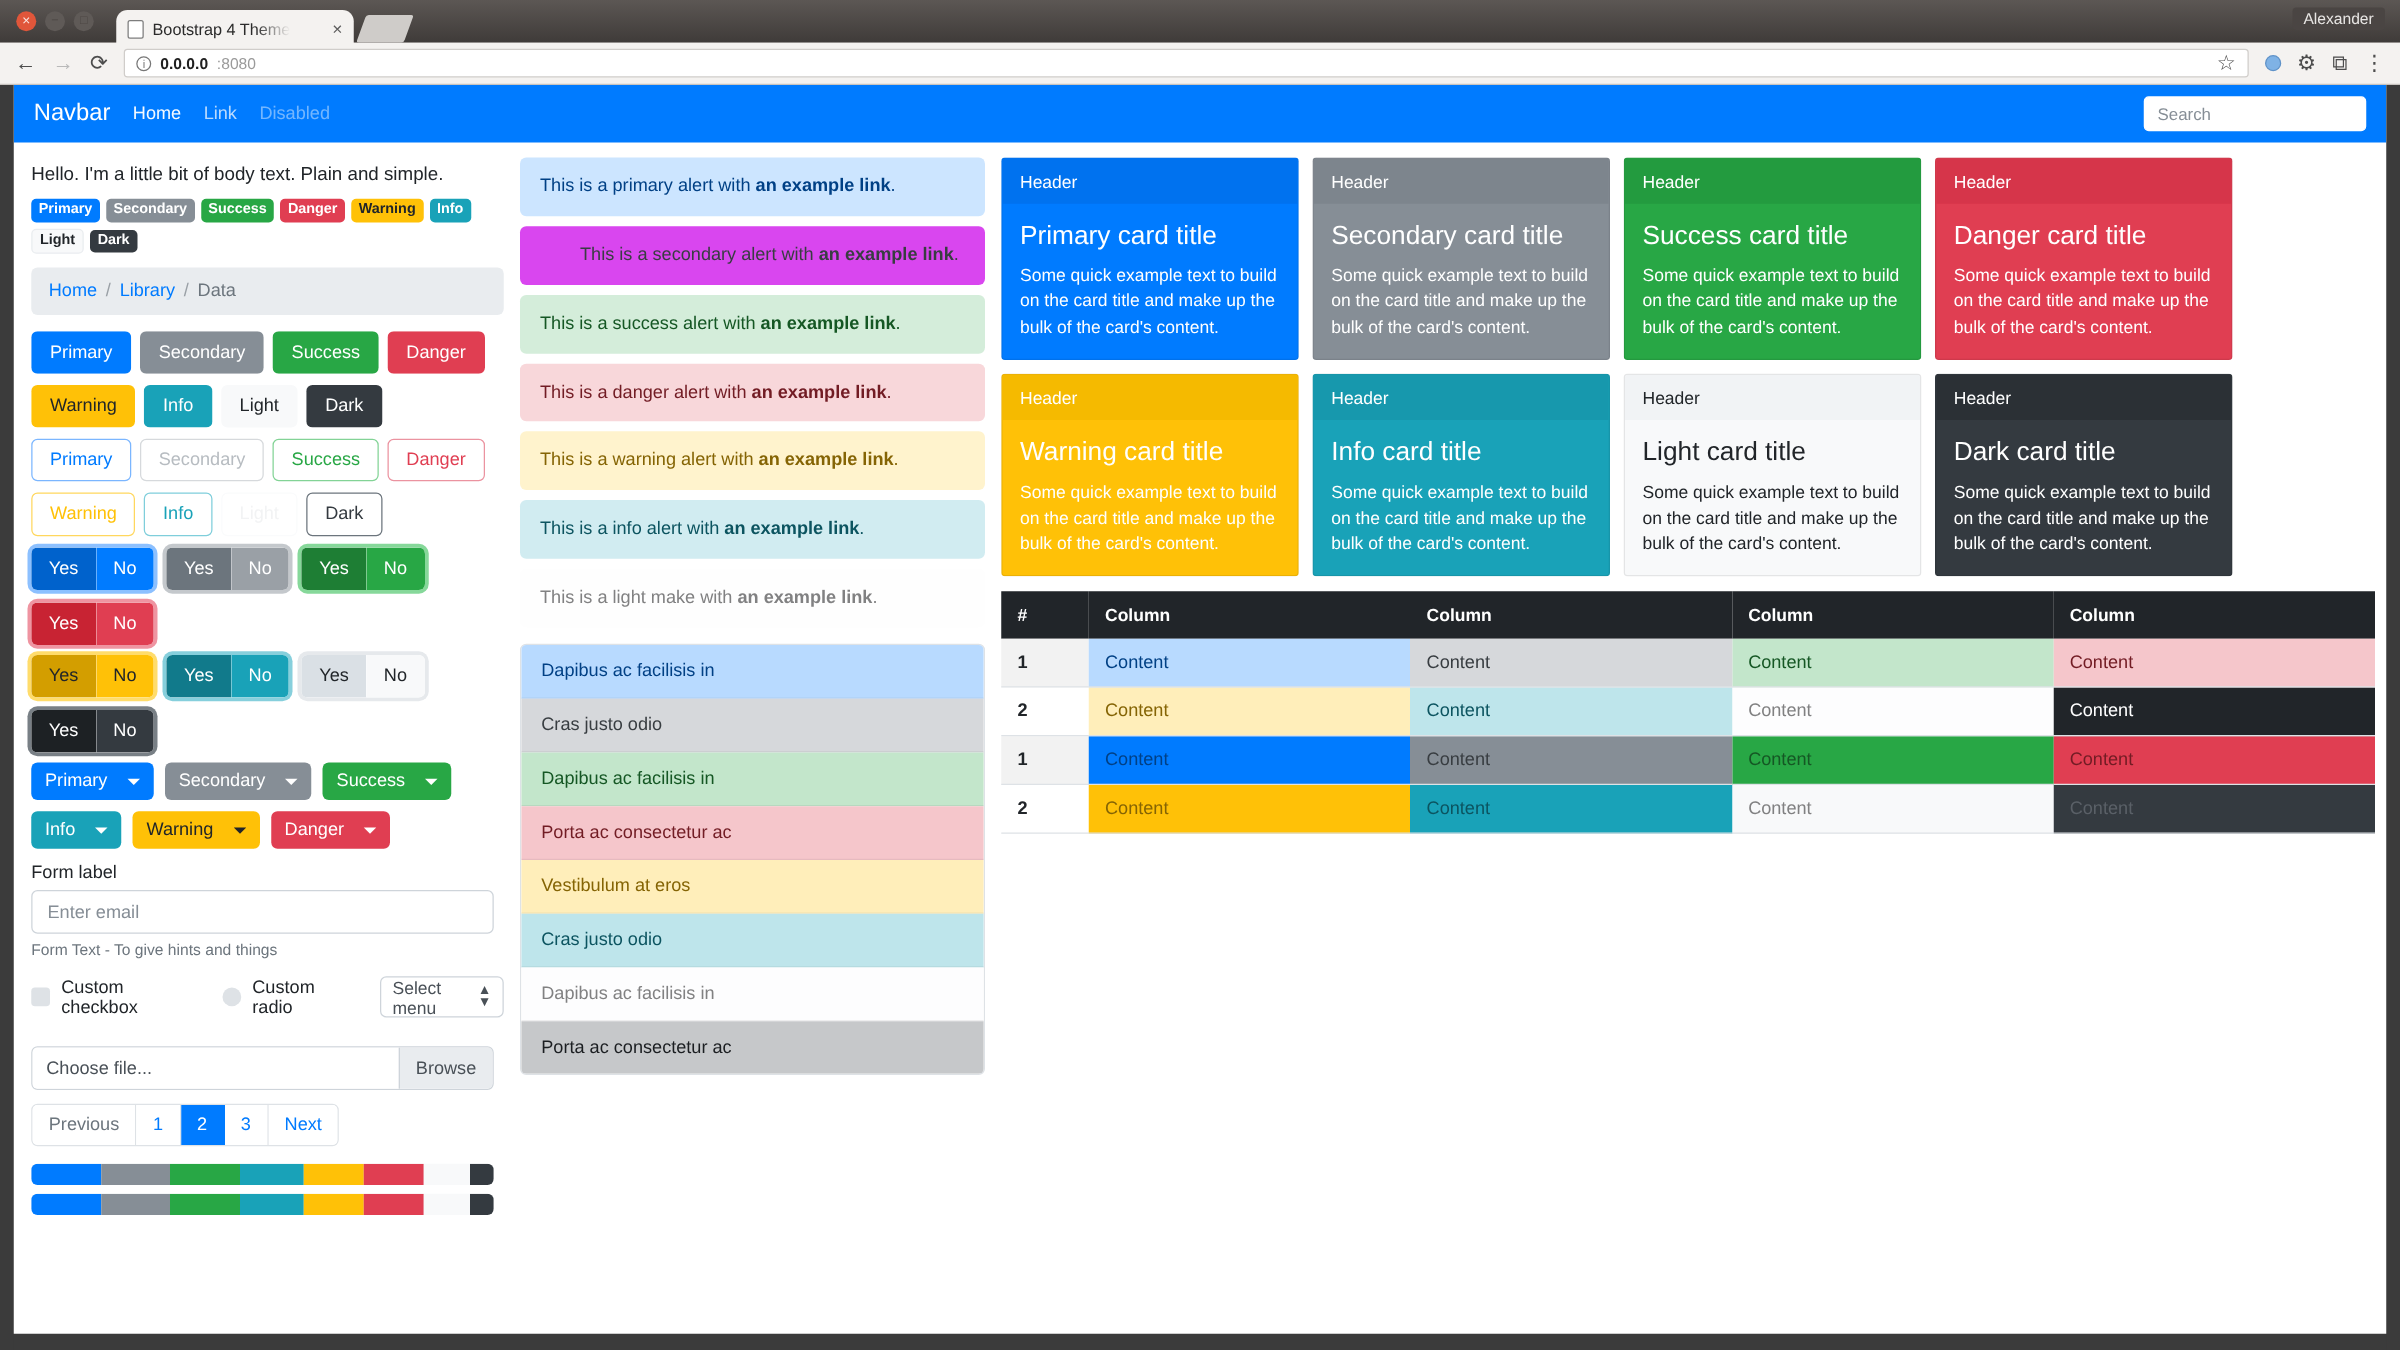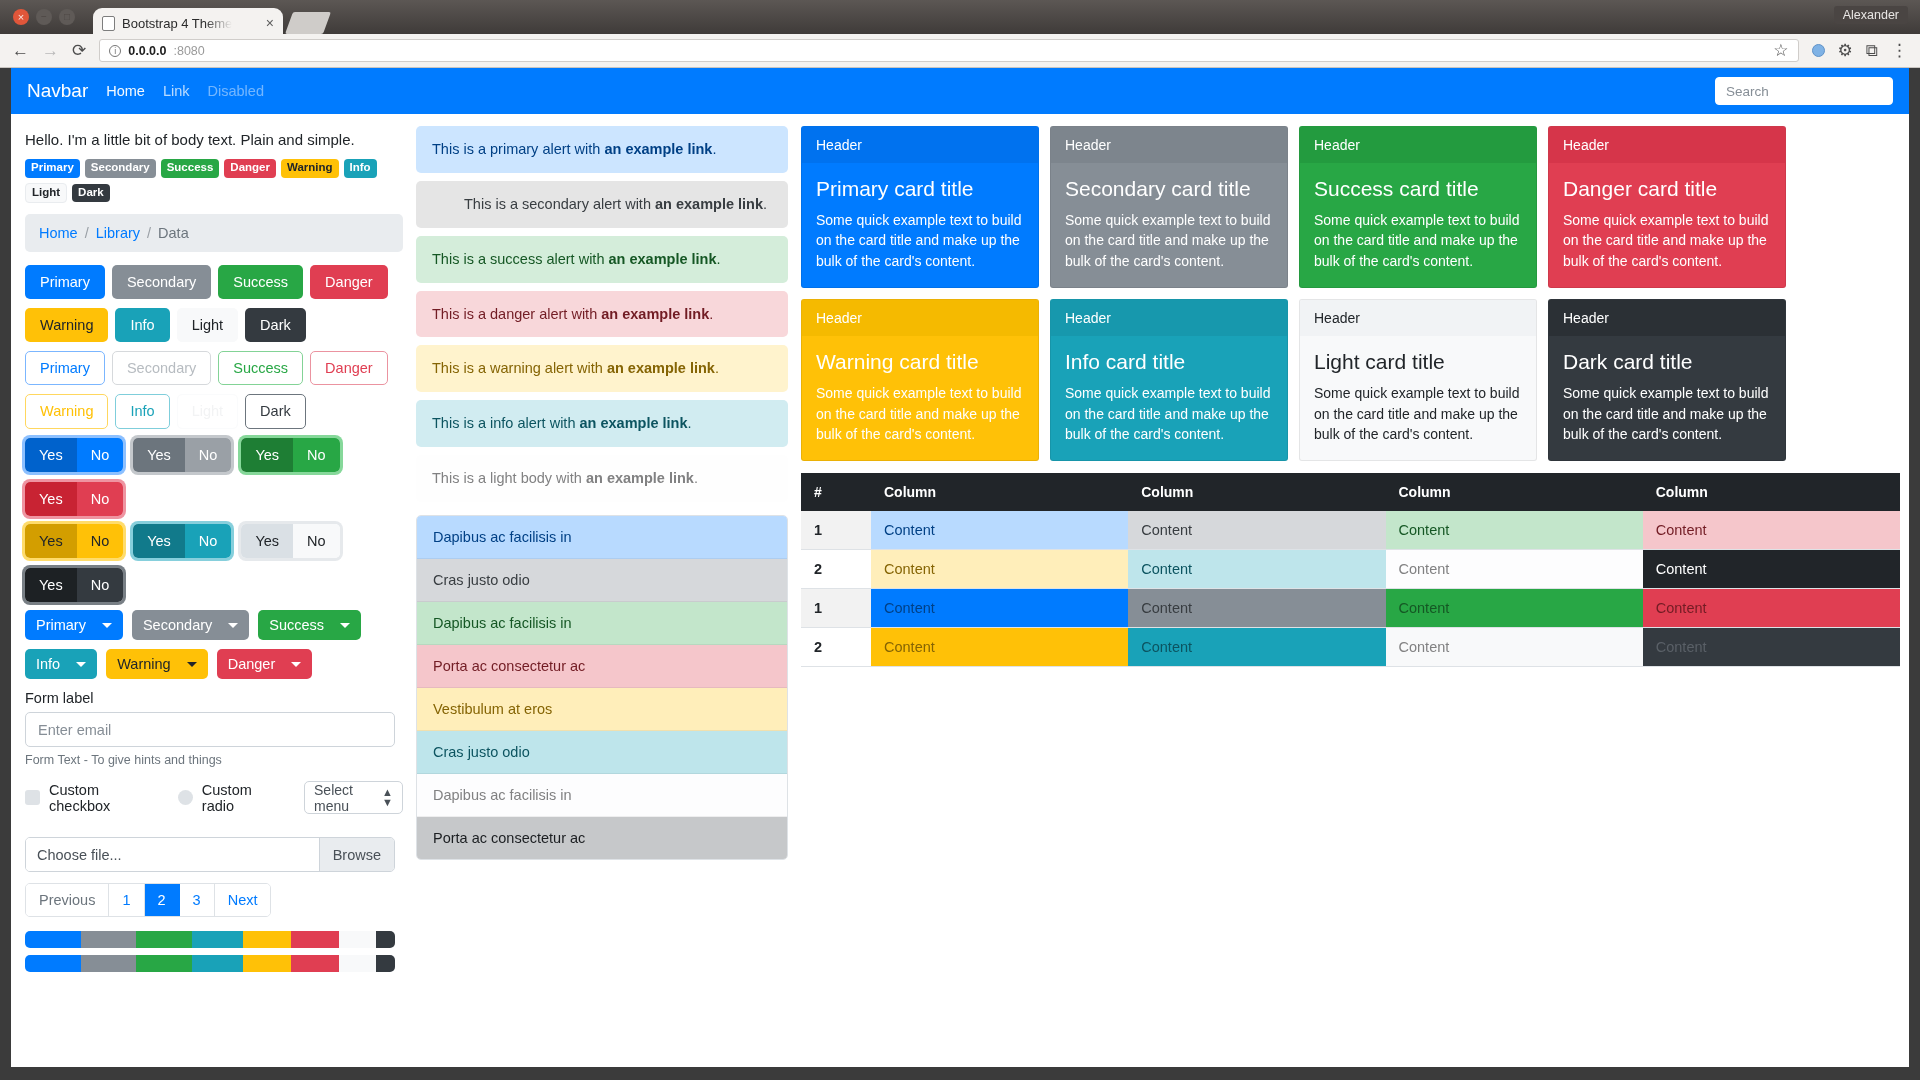--- a/index.html
+++ b/index.html
@@ -376,26 +376,26 @@
             <div class="pseg striped" style="background: rgb(255, 193, 7); width: 13%;"></div>
             <div class="pseg striped" style="background: rgb(224, 62, 82); width: 13%;"></div>
             <div class="pseg striped" style="background: rgb(248, 249, 250); width: 10%;"></div>
             <div class="pseg striped" style="background: rgb(52, 58, 64); width: 5%;"></div>
           </div>
       </div>
 
       <div class="col col-mid">
         <div id="alerts">
             <div class="alert" style="background: rgb(204, 229, 255); color: rgb(0, 64, 133);"><span>This is a primary alert with </span><b>an example link</b><span>.</span></div>
-            <div class="alert" style="background: #e5e5e5; color: rgb(56, 61, 65); padding-left: 48px;"><span>This is a secondary alert with </span><b>an example link</b><span>.</span></div>
+            <div class="alert" style="background: #d946ef; color: rgb(56, 61, 65); padding-left: 48px;"><span>This is a secondary alert with </span><b>an example link</b><span>.</span></div>
             <div class="alert" style="background: rgb(212, 237, 218); color: rgb(21, 87, 36);"><span>This is a success alert with </span><b>an example link</b><span>.</span></div>
             <div class="alert" style="background: rgb(248, 215, 218); color: rgb(114, 28, 36);"><span>This is a danger alert with </span><b>an example link</b><span>.</span></div>
             <div class="alert" style="background: rgb(255, 243, 205); color: rgb(133, 100, 4);"><span>This is a warning alert with </span><b>an example link</b><span>.</span></div>
             <div class="alert" style="background: rgb(209, 236, 241); color: rgb(12, 84, 96);"><span>This is a info alert with </span><b>an example link</b><span>.</span></div>
-            <div class="alert" style="background: rgb(254, 254, 254); color: rgb(129, 129, 130);"><span>This is a light body with </span><b>an example link</b><span>.</span></div>
+            <div class="alert" style="background: rgb(254, 254, 254); color: rgb(129, 129, 130);"><span>This is a light make with </span><b>an example link</b><span>.</span></div>
           </div>
         <div class="listgroup" id="listgroup">
             <div class="lgitem" style="background: rgb(184, 218, 255); color: rgb(0, 64, 133);">Dapibus ac facilisis in</div>
             <div class="lgitem" style="background: rgb(214, 216, 219); color: rgb(56, 61, 65);">Cras justo odio</div>
             <div class="lgitem" style="background: rgb(195, 230, 203); color: rgb(21, 87, 36);">Dapibus ac facilisis in</div>
             <div class="lgitem" style="background: rgb(245, 198, 203); color: rgb(114, 28, 36);">Porta ac consectetur ac</div>
             <div class="lgitem" style="background: rgb(255, 238, 186); color: rgb(133, 100, 4);">Vestibulum at eros</div>
             <div class="lgitem" style="background: rgb(190, 229, 235); color: rgb(12, 84, 96);">Cras justo odio</div>
             <div class="lgitem" style="background: rgb(253, 253, 254); color: rgb(129, 129, 130);">Dapibus ac facilisis in</div>
             <div class="lgitem" style="background: rgb(198, 200, 202); color: rgb(27, 30, 33);">Porta ac consectetur ac</div>

